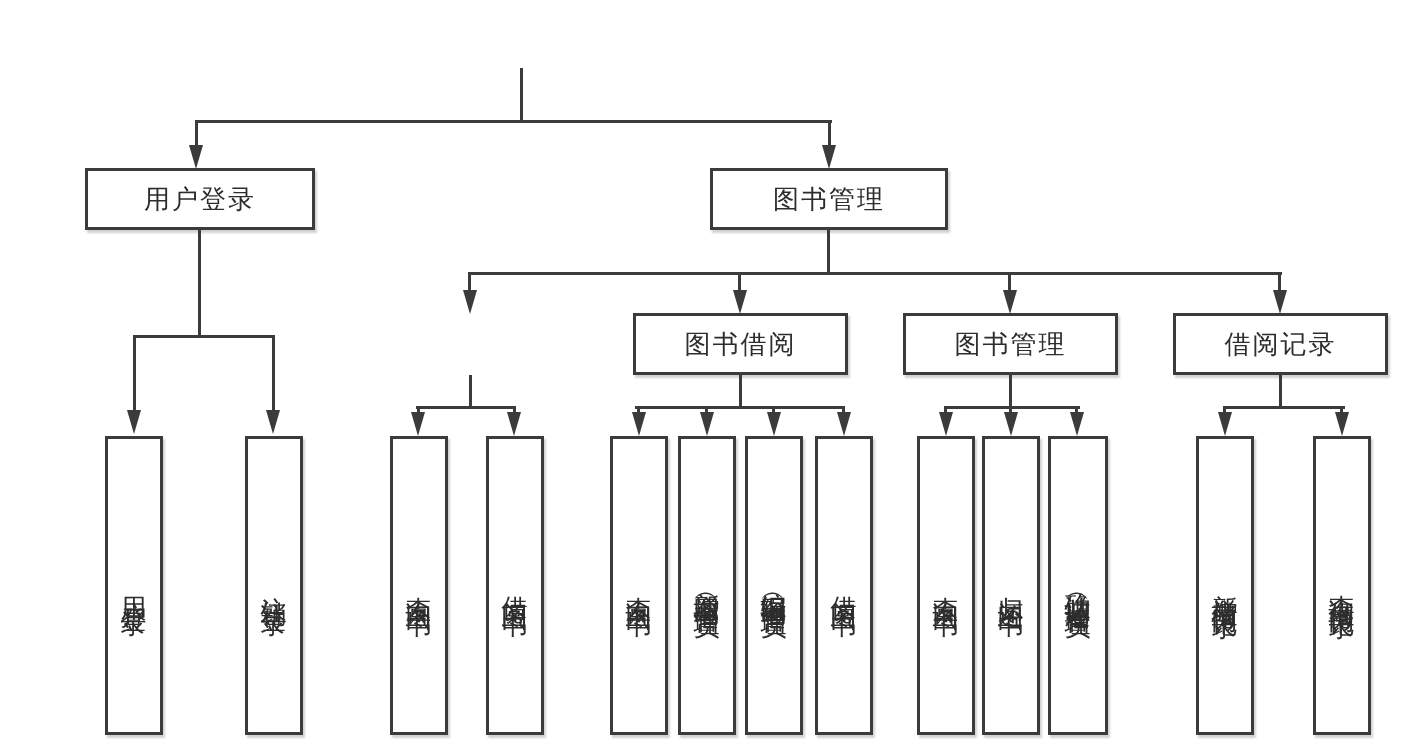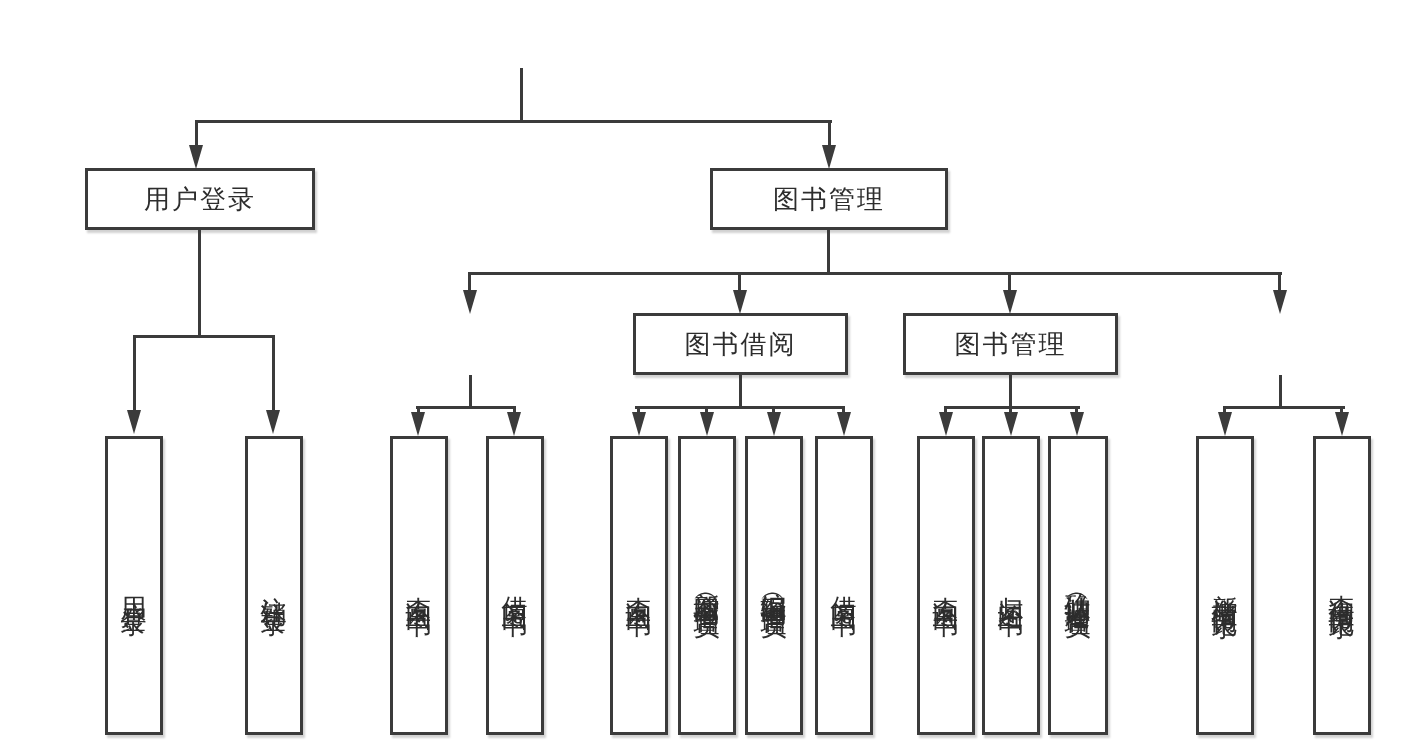--- a/index.html
+++ b/index.html
@@ -80,20 +80,23 @@
   <div class="arrowhead" style="left:1003px;top:290px;"></div>
   <div class="vline" style="left:1278px;top:272px;height:22px;"></div>
   <div class="arrowhead" style="left:1273px;top:290px;"></div>
 
   <div class="box" style="left:633px;top:313px;width:209px;height:56px;">
     <span>图书借阅</span>
   </div>
   <div class="box" style="left:903px;top:313px;width:209px;height:56px;">
     <span>图书管理</span>
   </div>
+  <div class="box" style="left:1173px;top:313px;width:209px;height:56px;">
+    <span>借阅记录</span>
+  </div>
 
   <div class="vline" style="left:469px;top:375px;height:34px;"></div>
   <div class="hline" style="left:416px;top:406px;width:100px;"></div>
   <div class="vline" style="left:417px;top:406px;height:12px;"></div>
   <div class="arrowhead" style="left:411px;top:412px;"></div>
   <div class="vline" style="left:513px;top:406px;height:12px;"></div>
   <div class="arrowhead" style="left:507px;top:412px;"></div>
   <div class="vbox" style="left:390px;">
     <span class="vtext">查询图书</span>
   </div>

